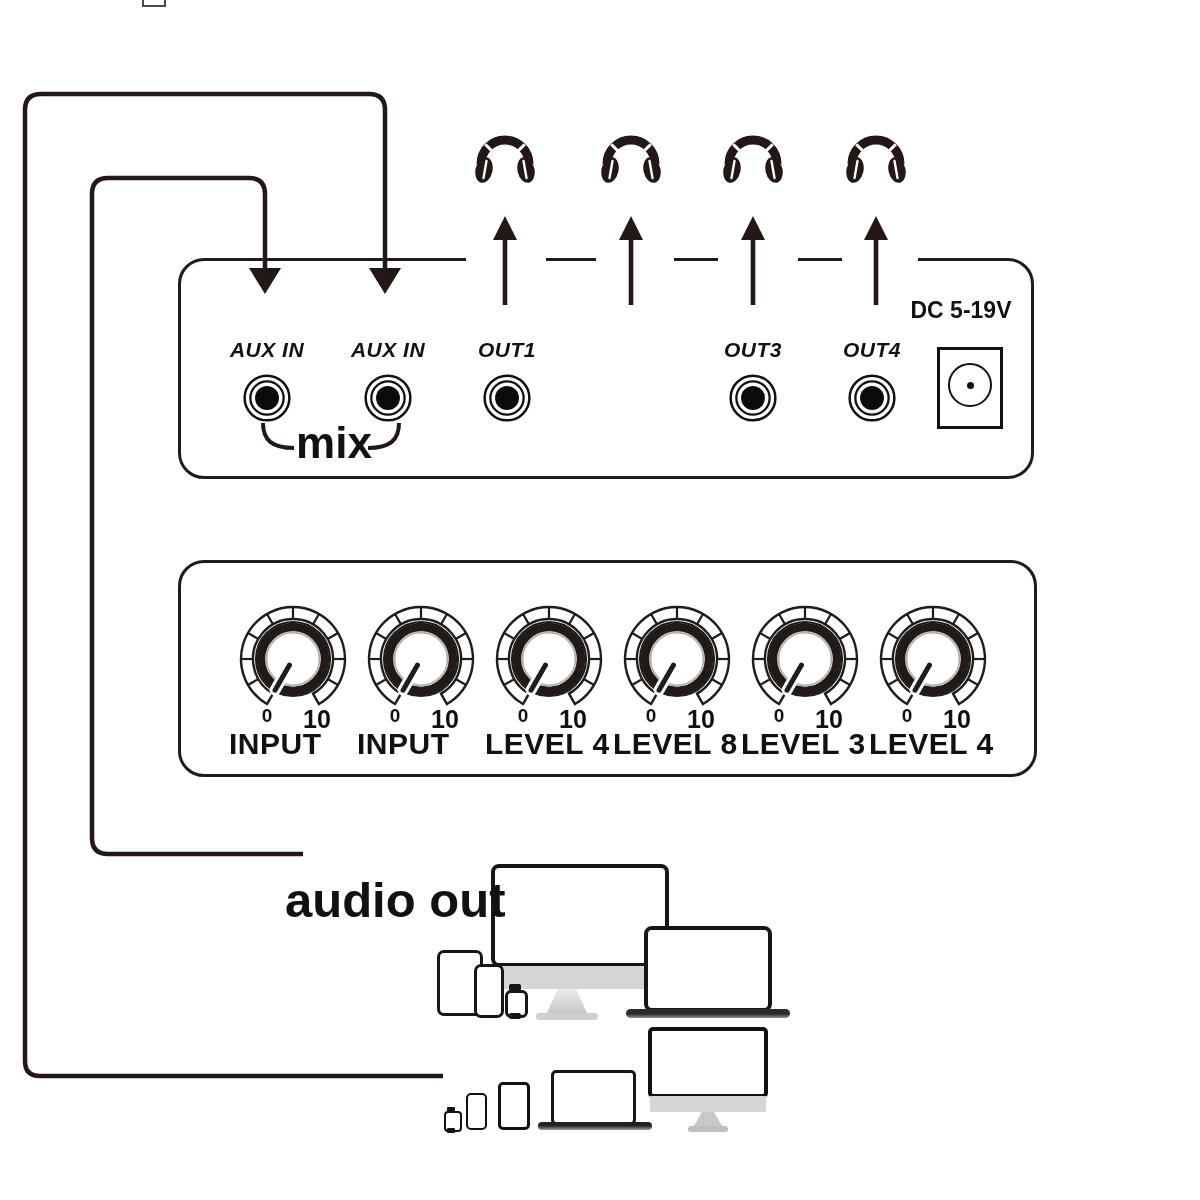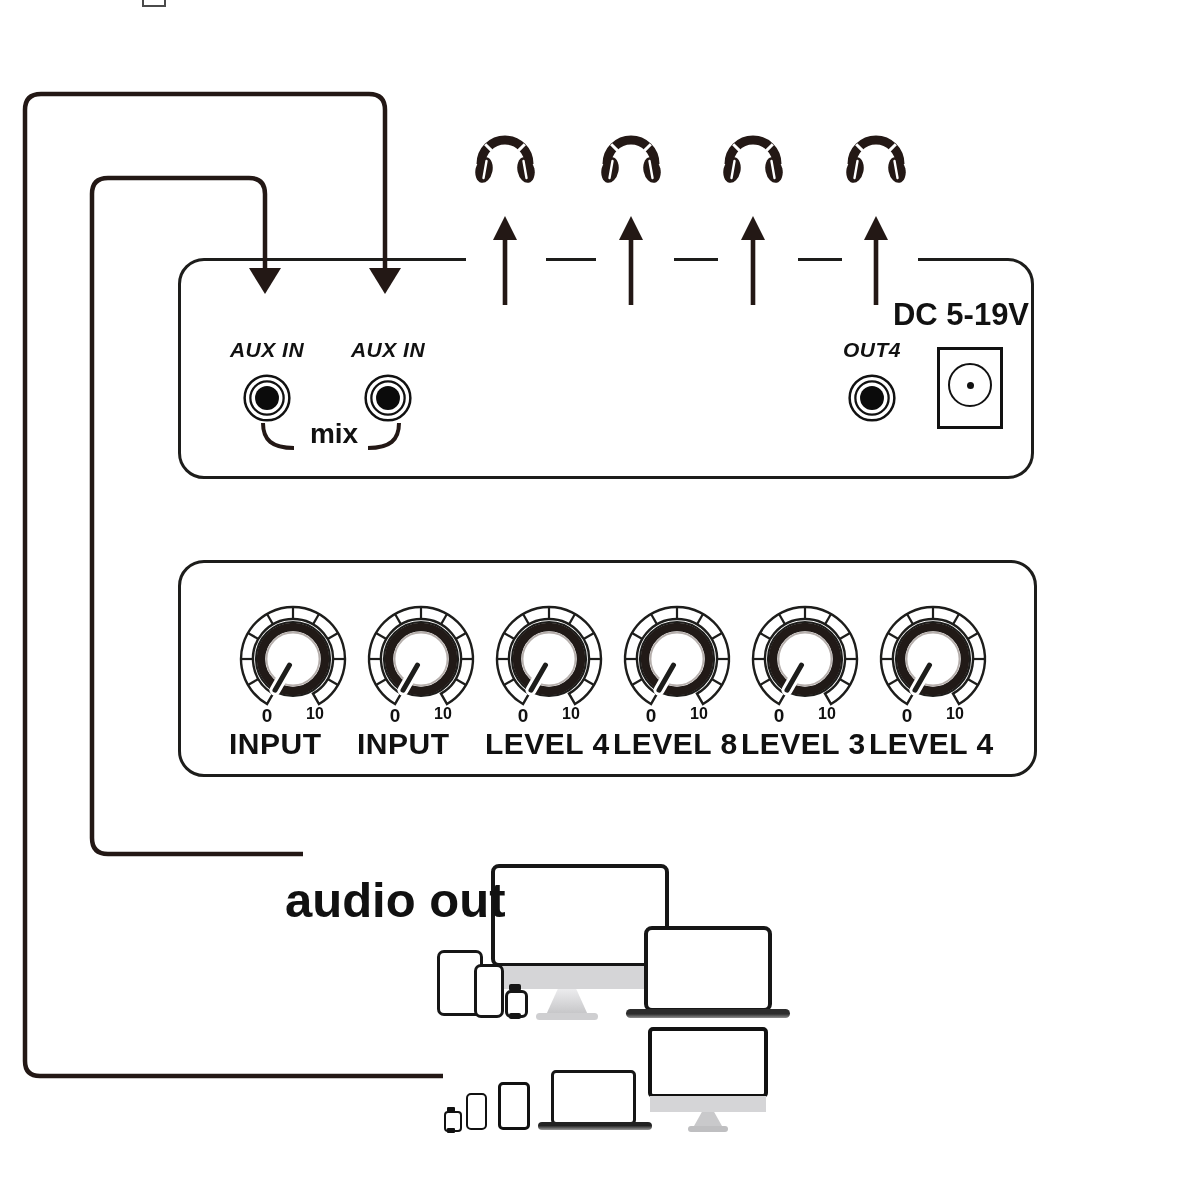--- a/index.html
+++ b/index.html
@@ -12,32 +12,32 @@
   #panel2{left:178px;top:560px;width:853px;height:211px;}
   .border-gap{position:absolute;background:#fff;height:11px;top:254px;z-index:2;}
   
   .jack{position:absolute;width:90px;top:340px;text-align:center;z-index:3;font-style:italic;}
   .jlabel{display:block;font-weight:bold;font-size:21px;letter-spacing:.5px;line-height:20px;color:#111;}
   .jack-svg{width:52px;height:52px;display:block;margin:12px auto 0;}
   
   .hp{position:absolute;top:126px;width:64px;height:58px;z-index:3;}
   .uparrow{position:absolute;top:216px;width:24px;height:90px;z-index:4;}
   
-  #dc-label{left:886px;top:297px;width:150px;text-align:center;font-weight:bold;font-size:31px;z-index:3;}
+  #dc-label{left:886px;top:297px;width:150px;text-align:center;font-weight:bold;font-size:23px;z-index:3;}
   #dc-jack{left:937px;top:347px;width:60px;height:76px;border:3px solid #111;background:#fff;z-index:3;}
   #dc-circle{width:40px;height:40px;border:2.5px solid #111;border-radius:50%;margin:13px auto 0;position:relative;}
   #dc-dot{position:absolute;left:50%;top:50%;width:7px;height:7px;margin:-3.5px 0 0 -3.5px;border-radius:50%;background:#111;}
   
-  #mix-label{left:296px;top:418px;width:76px;text-align:center;font-weight:bold;font-size:28px;z-index:3;}
+  #mix-label{left:296px;top:418px;width:76px;text-align:center;font-weight:bold;font-size:44px;z-index:3;}
   
   #volume-title{left:442px;top:521px;width:330px;text-align:center;font-weight:bold;font-size:31px;letter-spacing:2px;z-index:3;}
   .knob{position:absolute;top:599px;width:130px;height:160px;z-index:3;}
   .knob-svg{position:absolute;left:5px;top:0;width:120px;height:120px;}
   .kmin{position:absolute;left:29px;top:106px;width:20px;text-align:center;font-weight:bold;font-size:19px;}
-  .kmax{position:absolute;left:75px;top:106px;width:24px;text-align:center;font-weight:bold;font-size:16px;}
+  .kmax{position:absolute;left:75px;top:106px;width:24px;text-align:center;font-weight:bold;font-size:25px;}
   .klabel{position:absolute;left:1px;top:128px;width:128px;text-align:left;font-weight:bold;font-size:30px;letter-spacing:.5px;}
   
   #audio-out{left:285px;top:872px;font-weight:bold;font-size:49px;z-index:3;}
   
   #overlay{position:absolute;left:0;top:0;width:1200px;height:1200px;z-index:6;pointer-events:none;}
   
   .dev{position:absolute;z-index:1;}
   .screen{border:4px solid #161616;border-radius:8px;background:#fff;}
   .mon1{left:491px;top:864px;width:170px;height:95px;}
   .chin1{left:493px;top:966px;width:153px;height:23px;background:#d5d5d7;}
@@ -152,20 +152,32 @@
     <svg class="jack-svg" viewBox="-25 -25 50 50">
         <use href="#jackShape"></use>
       </svg>
   </div>
   <div class="jack" style="left:343px;">
     <span class="jlabel">AUX IN</span>
     <svg class="jack-svg" viewBox="-25 -25 50 50">
         <use href="#jackShape"></use>
       </svg>
   </div>
+  <div class="jack" style="left:462px;">
+    <span class="jlabel">OUT1</span>
+    <svg class="jack-svg" viewBox="-25 -25 50 50">
+        <use href="#jackShape"></use>
+      </svg>
+  </div>
+  <div class="jack" style="left:708px;">
+    <span class="jlabel">OUT3</span>
+    <svg class="jack-svg" viewBox="-25 -25 50 50">
+        <use href="#jackShape"></use>
+      </svg>
+  </div>
   <div class="jack" style="left:827px;">
     <span class="jlabel">OUT4</span>
     <svg class="jack-svg" viewBox="-25 -25 50 50">
         <use href="#jackShape"></use>
       </svg>
   </div>
 
   <span class="abs" id="mix-label">mix</span>
 
   <span class="abs" id="dc-label">DC 5-19V</span>

